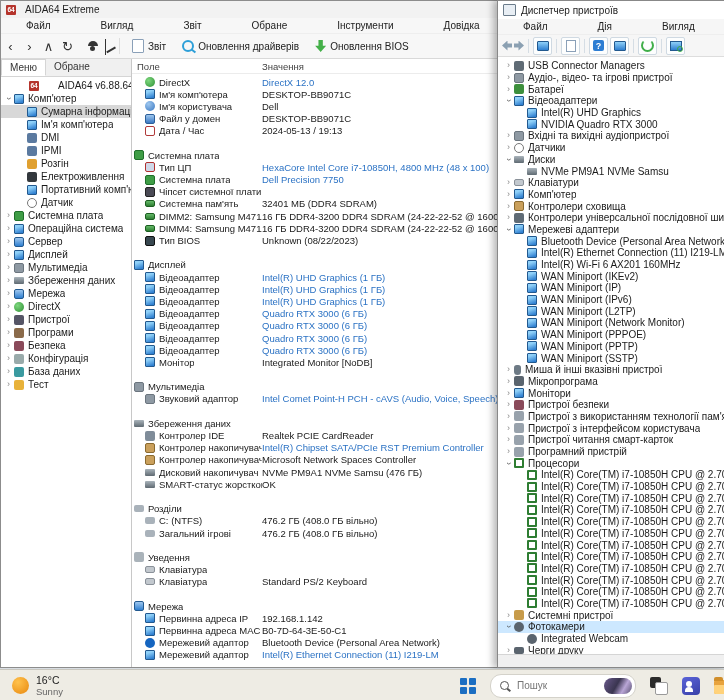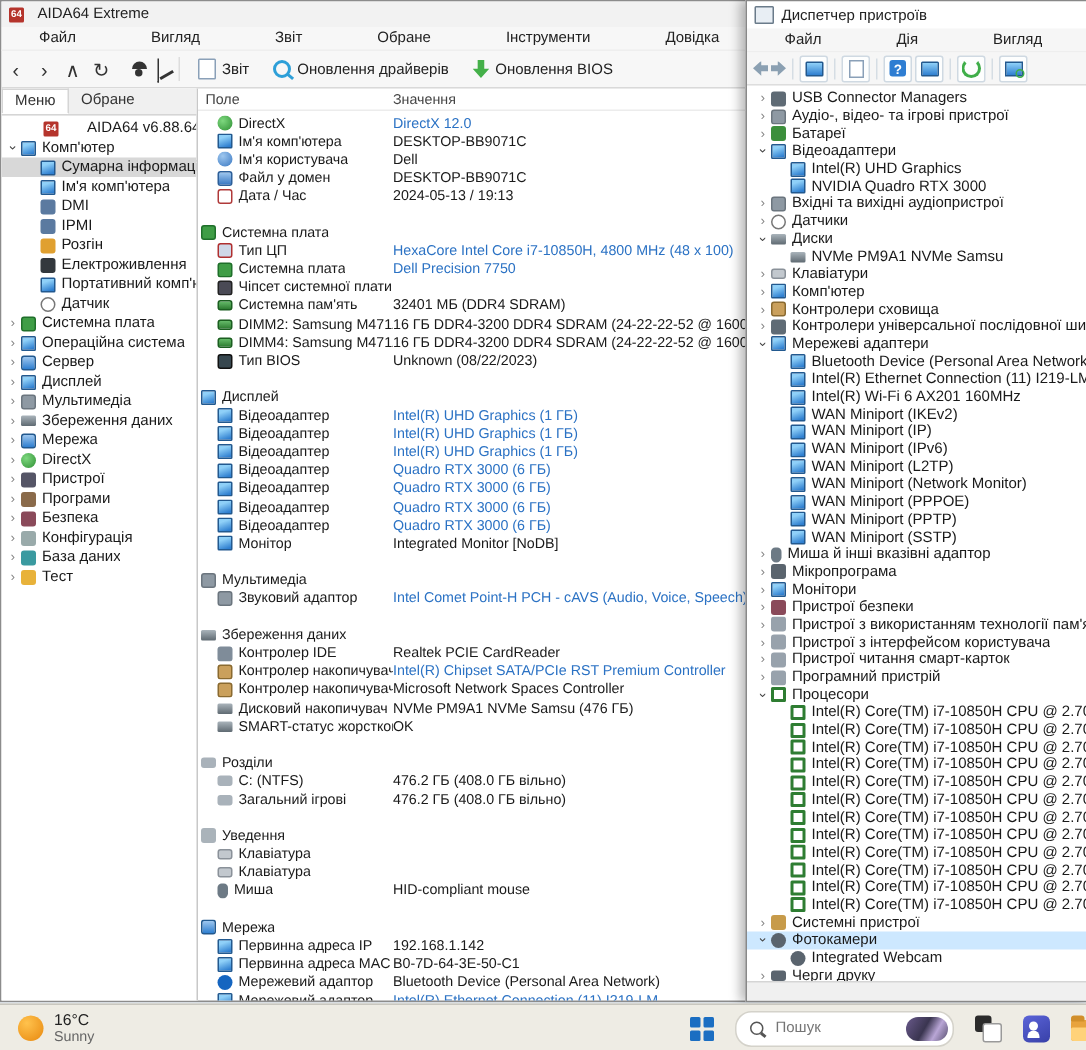--- a/index.html
+++ b/index.html
@@ -558,27 +558,21 @@
             <div class="fld">
               <span class="ic ic-keyboard"></span>
               <span class="lbl">Клавіатура</span>
             </div>
           </div>
           <div class="mrow">
             <div class="fld">
               <span class="ic ic-keyboard"></span>
               <span class="lbl">Клавіатура</span>
             </div>
-          </div>
-          <div class="mrow">
-            <div class="fld">
-              <span class="ic ic-mouse"></span>
-              <span class="lbl">Миша</span>
-            </div>
-            <div class="val">HID-compliant mouse</div>
+            <div class="val">Standard PS/2 Keyboard</div>
           </div>
           <div class="mrow"></div>
           <div class="mrow">
             <div class="fld sect">
               <span class="ic ic-network"></span>
               <span class="lbl">Мережа</span>
             </div>
           </div>
           <div class="mrow">
             <div class="fld">
@@ -778,21 +772,21 @@
         <span class="lbl">WAN Miniport (PPTP)</span>
       </div>
       <div class="drow" style="padding-left: 18px;">
         <span class="exp"></span>
         <span class="ic ic-network-adapter"></span>
         <span class="lbl">WAN Miniport (SSTP)</span>
       </div>
       <div class="drow" style="padding-left: 5px;">
         <span class="exp">›</span>
         <span class="ic ic-mouse-device"></span>
-        <span class="lbl">Миша й інші вказівні адаптор</span>
+        <span class="lbl">Миша й інші вказівні пристрої</span>
       </div>
       <div class="drow" style="padding-left: 5px;">
         <span class="exp">›</span>
         <span class="ic ic-firmware"></span>
         <span class="lbl">Мікропрограма</span>
       </div>
       <div class="drow" style="padding-left: 5px;">
         <span class="exp">›</span>
         <span class="ic ic-monitor-device"></span>
         <span class="lbl">Монітори</span>

